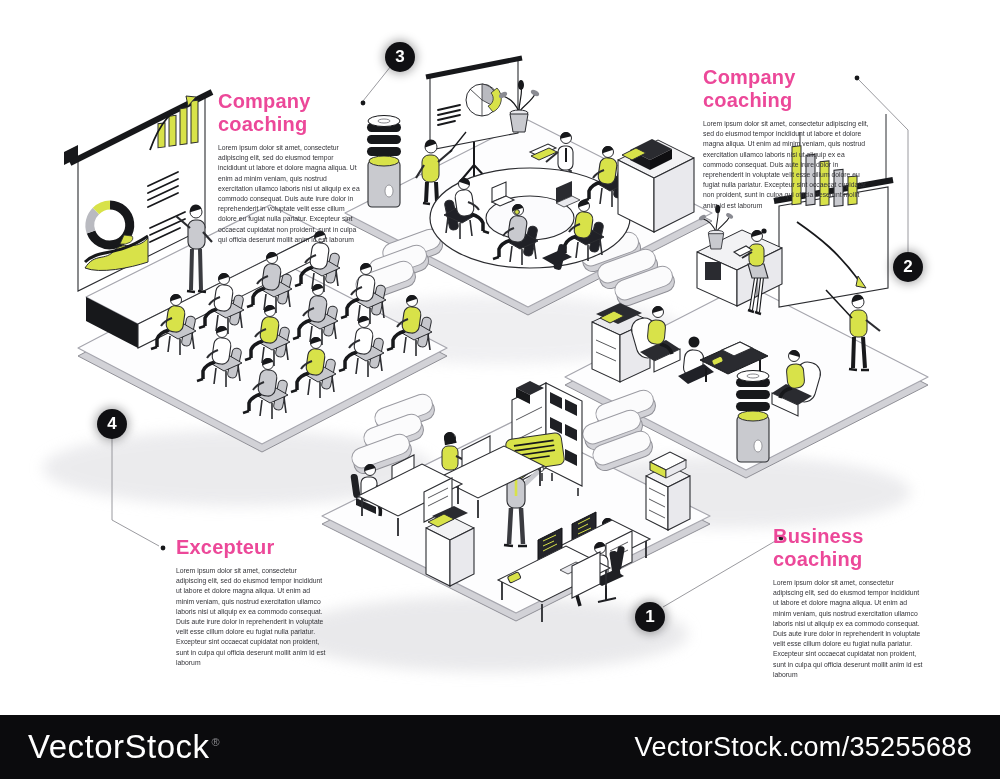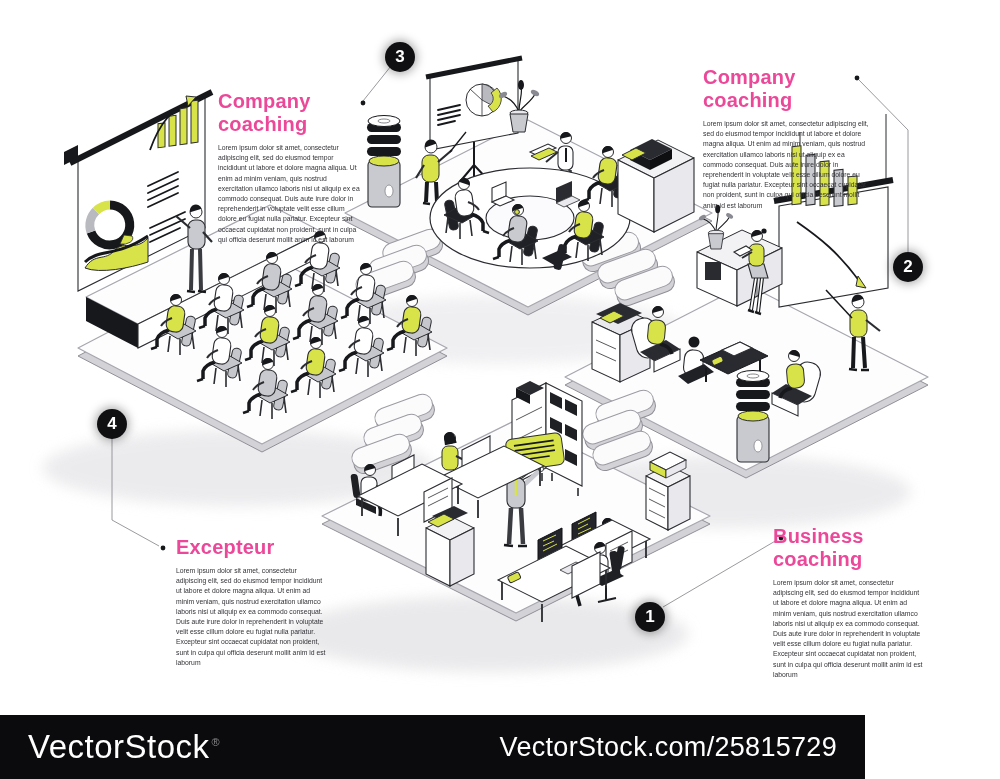--- a/index.html
+++ b/index.html
@@ -18,21 +18,21 @@
   
   .callout{position:absolute;}
   .callout h2{margin:0 0 7px 0;font-size:20px;font-weight:bold;color:#ec4899;letter-spacing:.2px;}
   .callout p{margin:0;font-size:6.8px;line-height:1.5;color:#333338;}
 
   .badge{position:absolute;width:30px;height:30px;border-radius:50%;background:#101013;color:#fff;
          display:flex;align-items:center;justify-content:center;font-size:17px;font-weight:bold;
          box-shadow:0 0 10px 2px rgba(16,16,19,.35);}
 
   
-  .wm-bar{position:absolute;left:0;bottom:0;width:865px;height:64px;background:#0b0b0d;
+  .wm-bar{position:absolute;left:0;bottom:0;width:1000px;height:64px;background:#0b0b0d;
           display:flex;align-items:center;justify-content:space-between;}
   .wm-brand{color:#fff;font-size:33px;font-weight:500;margin-left:28px;letter-spacing:.5px;}
   .wm-brand sup{font-size:11px;color:#8b8b8f;margin-left:2px;}
   .wm-ref{color:#fff;font-size:27px;font-weight:500;margin-right:28px;letter-spacing:.3px;}
 </style>
 </head>
 <body>
 
 <div class="page">
 
@@ -481,16 +481,16 @@
 </div>
 <div class="callout" style="left:749px;top:525px;width:150px;margin-left:24px;">
   <h2>Business coaching</h2>
   <p>Lorem ipsum dolor sit amet, consectetur adipiscing elit, sed do eiusmod tempor incididunt ut labore et dolore magna aliqua. Ut enim ad minim veniam, quis nostrud exercitation ullamco laboris nisi ut aliquip ex ea commodo consequat. Duis aute irure dolor in reprehenderit in voluptate velit esse cillum dolore eu fugiat nulla pariatur. Excepteur sint occaecat cupidatat non proident, sunt in culpa qui officia deserunt mollit anim id est laborum</p>
 </div>
 
 <div class="wm-bar">
   <div class="wm-brand">
     <span>VectorStock</span><sup>®</sup>
   </div>
-  <div class="wm-ref">VectorStock.com/25815729</div>
+  <div class="wm-ref">VectorStock.com/35255688</div>
 </div>
 
 </div>
 
 </body></html>

